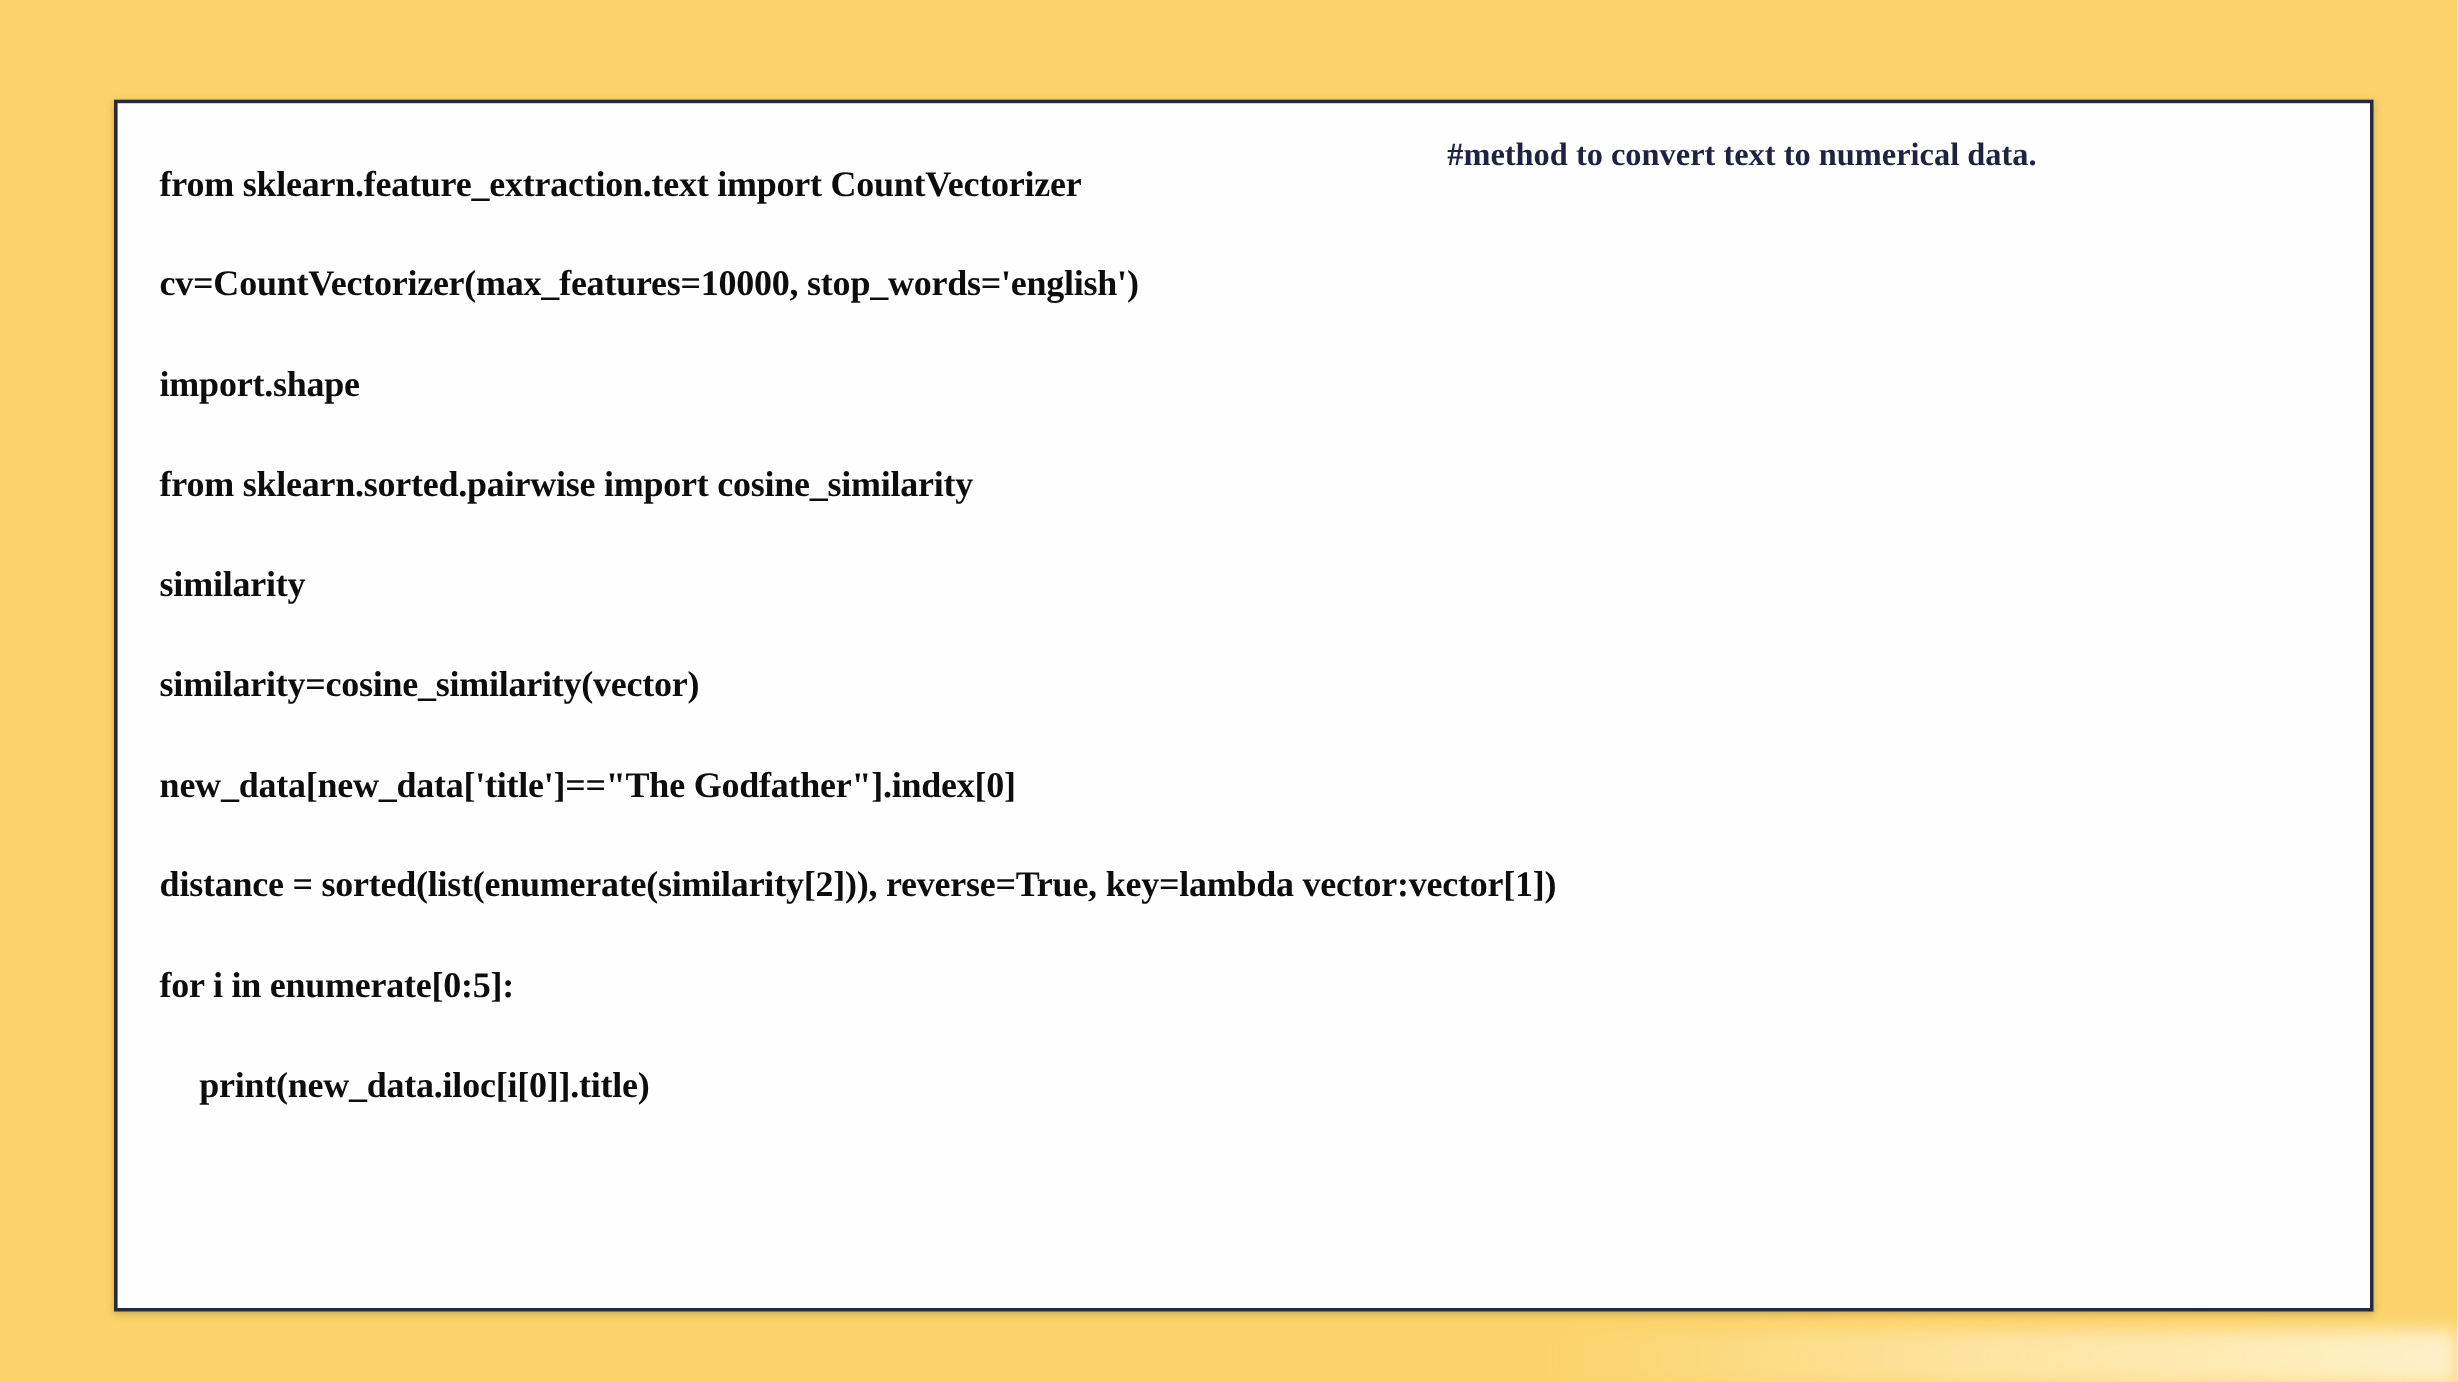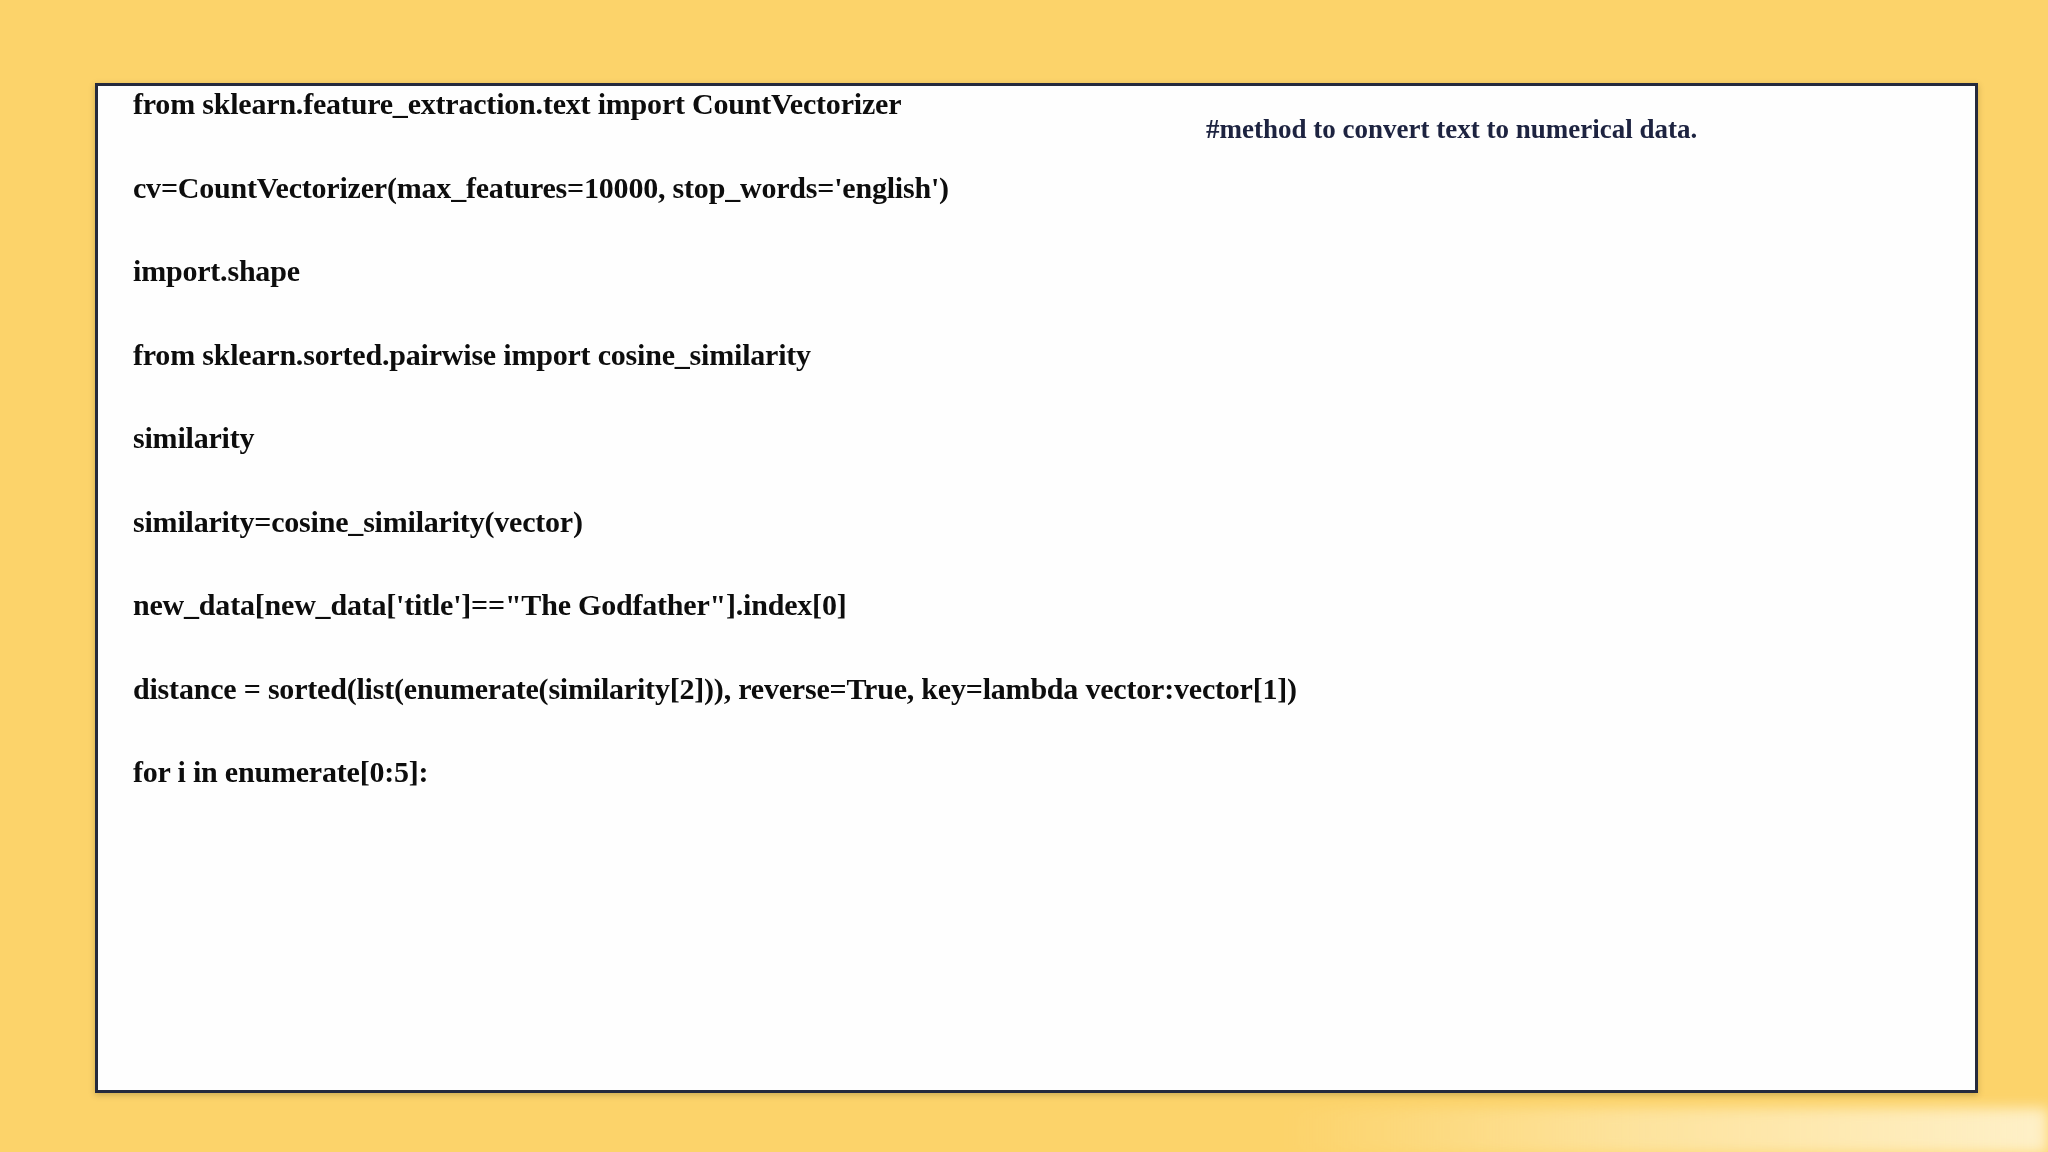--- a/index.html
+++ b/index.html
@@ -26,21 +26,21 @@
     background: var(--panel-bg, #fefefe);
     border: 3px solid var(--panel-border, #252a3d);
     box-shadow: 0 2px 6px rgba(60, 50, 10, 0.25);
     padding: 1px 0 0 35px;
     overflow: hidden;
   }
   .code-line {
     position: relative;
     height: 83.5px;
     display: flex;
-    align-items: flex-start;
+    align-items: flex-end;
   }
   .code-line.indent {
     padding-left: 33px;
   }
   .code-text {
     font-family: "Liberation Serif", serif;
     font-weight: 700;
     font-size: 30px;
     letter-spacing: -0.2px;
     color: var(--code-text, #0d0d0d);
@@ -97,15 +97,18 @@
       </div>
       <div class="code-line">
         <span class="code-text">new_data[new_data['title']=="The Godfather"].index[0]</span>
       </div>
       <div class="code-line">
         <span class="code-text">distance = sorted(list(enumerate(similarity[2])), reverse=True, key=lambda vector:vector[1])</span>
       </div>
       <div class="code-line">
         <span class="code-text">for i in enumerate[0:5]:</span>
       </div>
+      <div class="code-line indent">
+        <span class="code-text">print(new_data.iloc[i[0]].title)</span>
+      </div>
     </div>
   <div class="bottom-glare"></div>
 </div>
 
 </body></html>

